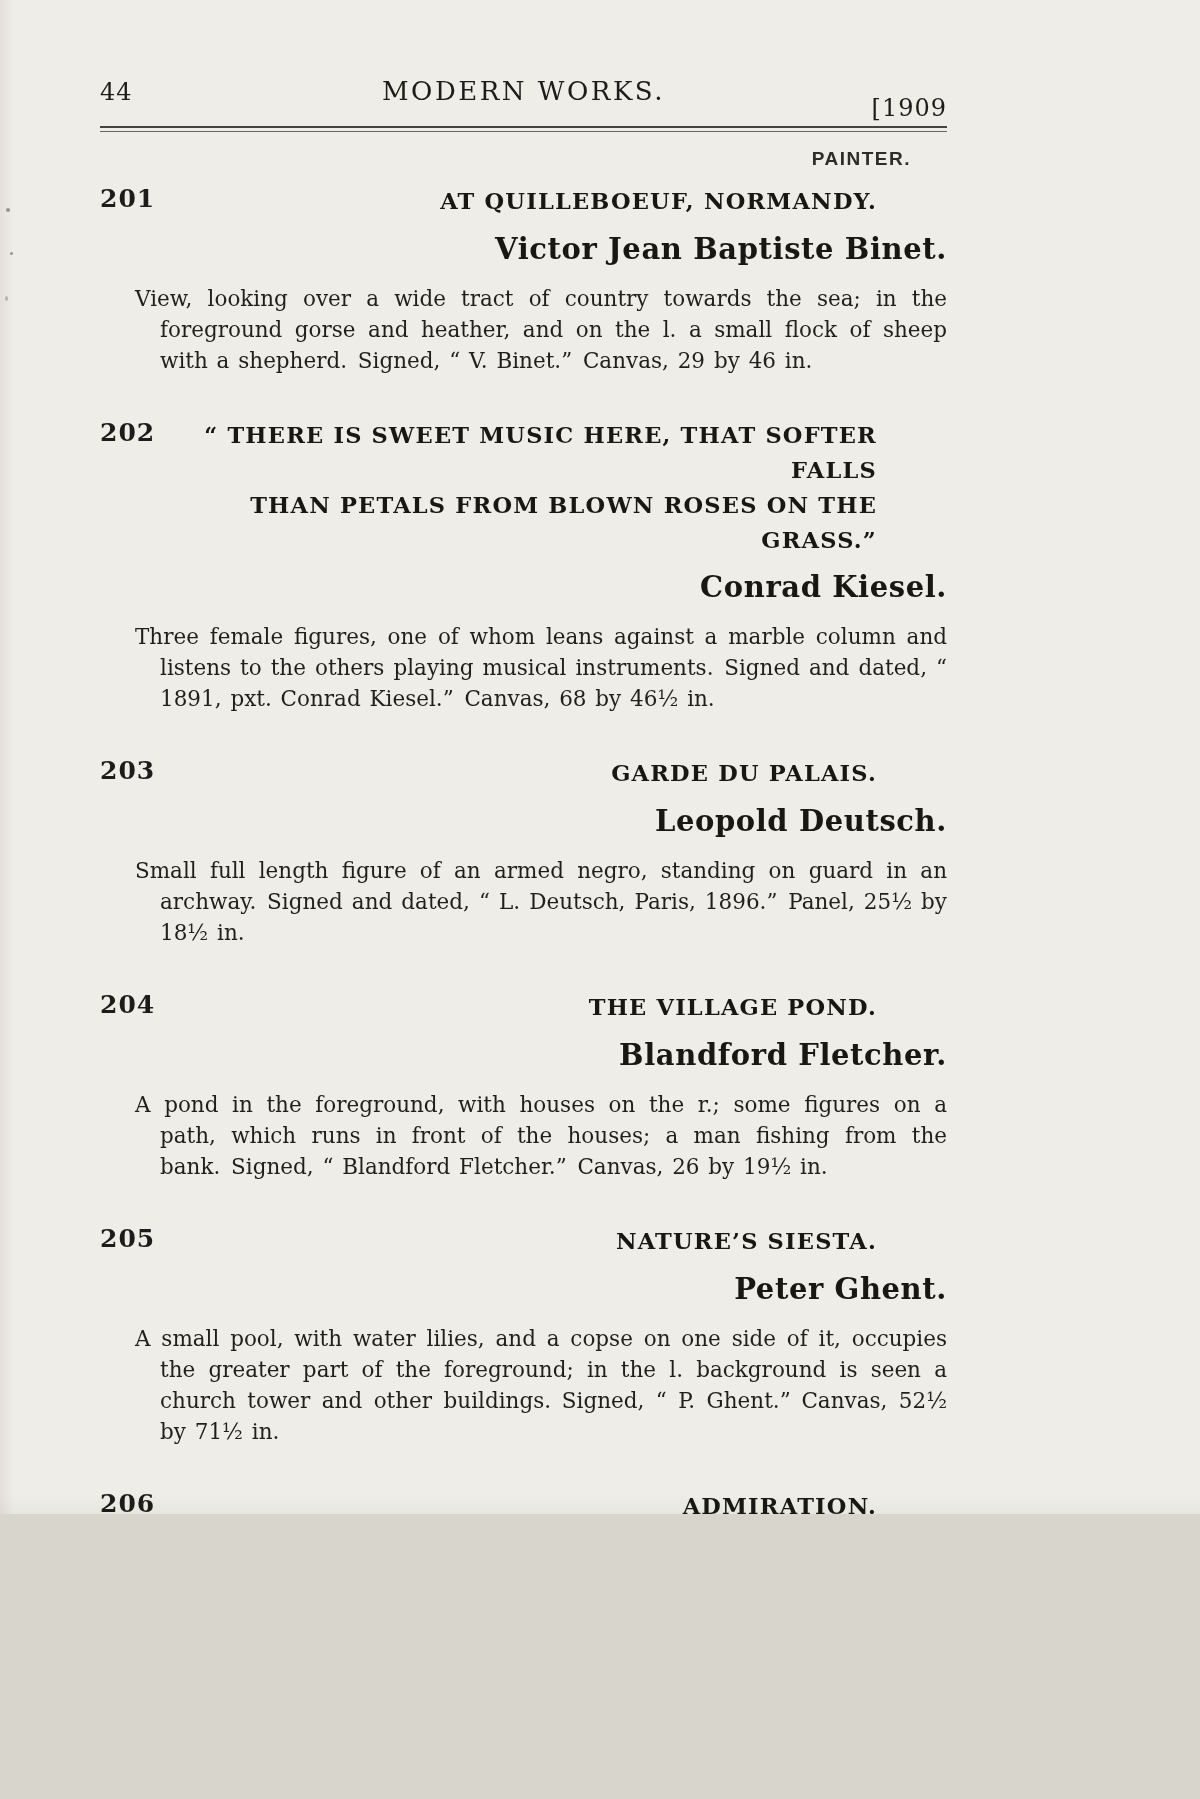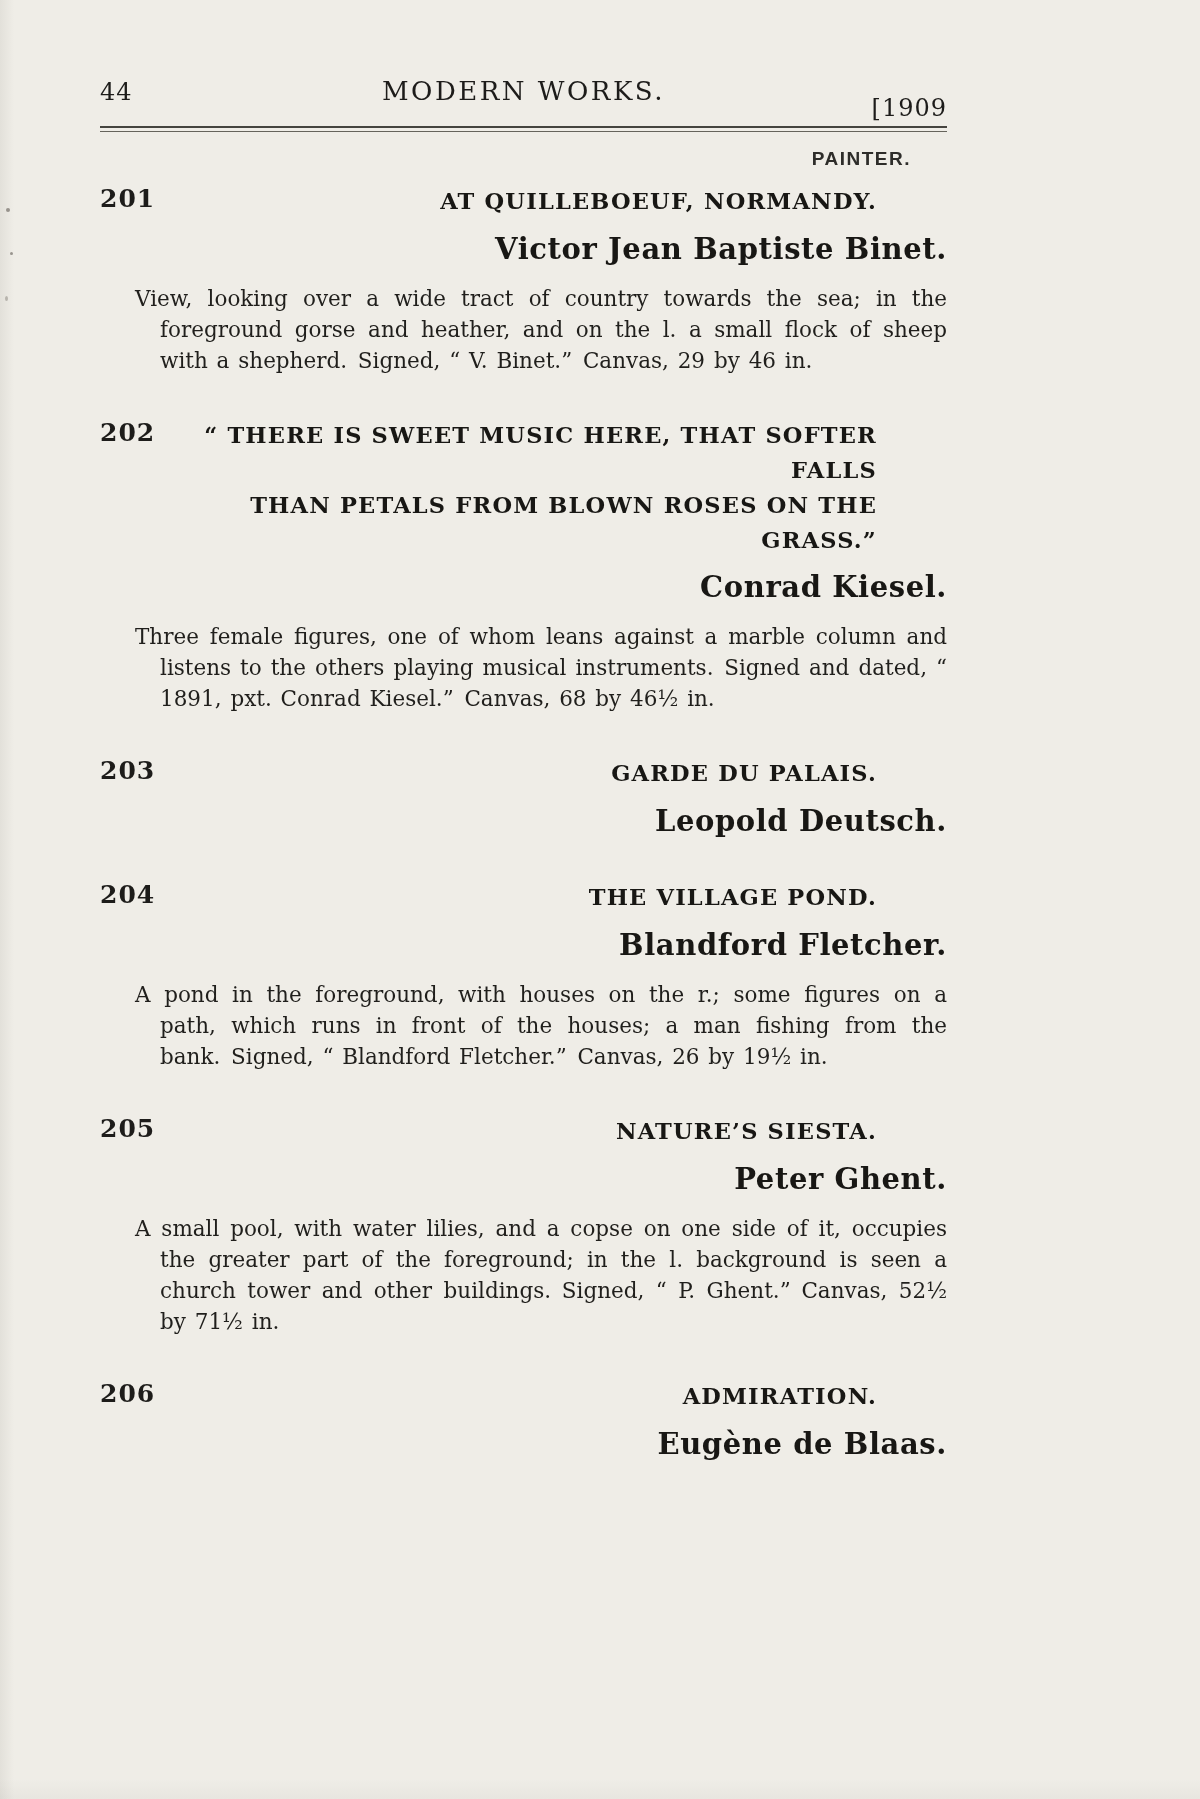--- a/index.html
+++ b/index.html
@@ -3,21 +3,21 @@
 <meta charset="utf-8">
 <style>
   html, body {
     margin: 0;
     padding: 0;
     background: #d8d5cd;
   }
   .page {
     position: relative;
     width: 1200px;
-    height: 1799px;
+    height: 1514px;
     margin: 0 auto;
     box-sizing: border-box;
     padding: 78px 253px 0 100px;
     background: #efede7;
     background-image: linear-gradient(90deg, rgba(60,55,45,0.07) 0, rgba(60,55,45,0.0) 14px),
                       linear-gradient(0deg, rgba(60,55,45,0.04) 0, rgba(60,55,45,0.0) 20px);
     overflow: hidden;
     color: #1d1c1a;
     font-family: "DejaVu Serif", "Liberation Serif", serif;
   }
@@ -164,20 +164,21 @@
 
   <section class="lot">
     <div class="lot-head">
       <span class="lot-num">203</span>
       <h2 class="lot-title">
           <span>GARDE DU PALAIS.</span>
           <span></span>
         </h2>
     </div>
     <div class="painter">Leopold Deutsch.</div>
+    <p class="desc">Small full length figure of an armed negro, standing on guard in an archway. Signed and dated, “ L. Deutsch, Paris, 1896.” Panel, 25½ by 18½ in.</p>
   </section>
 
   <section class="lot">
     <div class="lot-head">
       <span class="lot-num">204</span>
       <h2 class="lot-title">
           <span>THE VILLAGE POND.</span>
           <span></span>
         </h2>
     </div>

